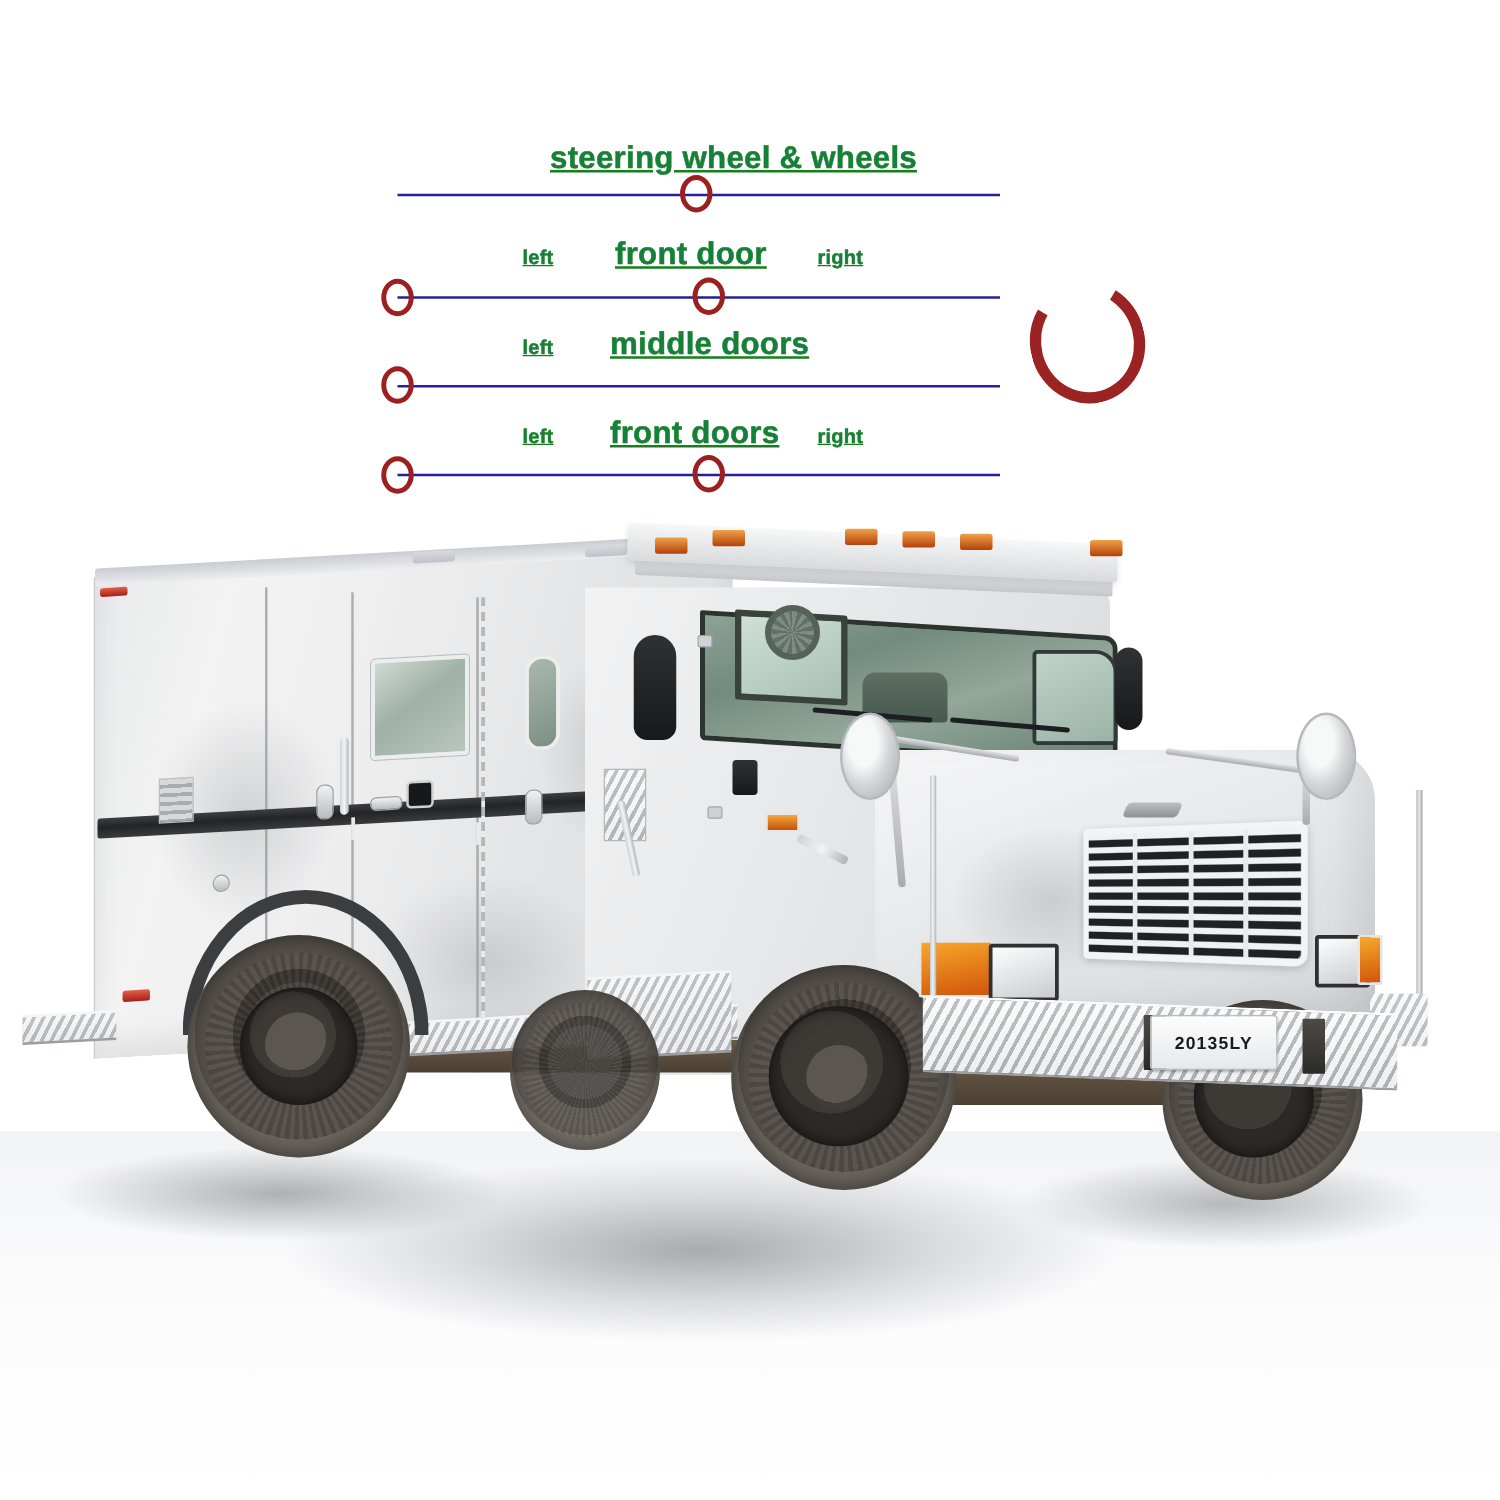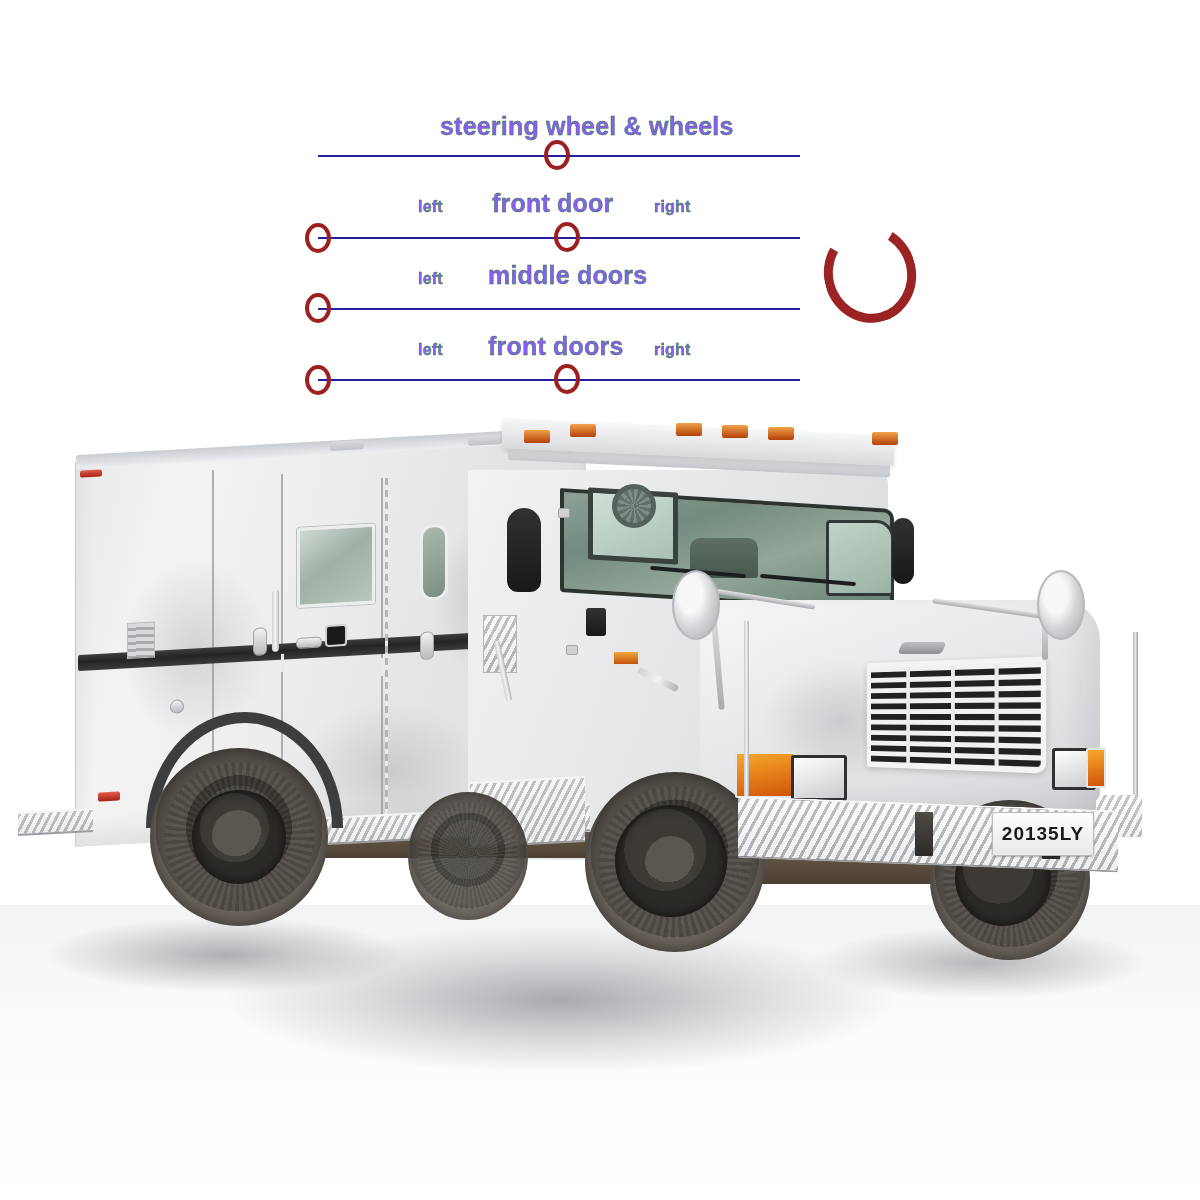--- a/index.html
+++ b/index.html
@@ -42,24 +42,25 @@
     width: 26px;
     height: 30px;
     border: 4px solid #9c2020;
     border-radius: 50%;
     background: transparent;
     box-sizing: border-box;
   }
 
   .anno-title {
     position: absolute;
-    color: #8b5cf6;
+    color: #15803d;
     font-weight: bold;
     white-space: nowrap;
     letter-spacing: .2px;
+    text-decoration: underline;
     -webkit-text-stroke: 0.4px #15801b;
   }
   .anno-title.big   { font-size: 25px; }
   .anno-title.small { font-size: 16px; }
 
   
   .open-ring {
     position: absolute;
     width: 92px;
     height: 98px;
@@ -595,21 +596,21 @@
     <div class="hub-cap" style="left:645px; top:836px; width:52px; height:52px;"></div>
 
     <div class="wheel" style="left:930px; top:800px; width:160px; height:160px;"></div>
     <div class="hub" style="left:955px; top:830px; width:96px; height:96px;"></div>
 
     <div class="fender-arch" style="left:578px; top:736px; width:190px; height:112px; border-color:#d9dadd; border-width:0;"></div>
 
     <div class="bumper" style="left:738px; top:796px; width:380px; height:58px; transform:skewY(2.2deg); transform-origin:left top;"></div>
     <div class="plate-bracket" style="left:915px; top:812px; width:18px; height:44px;"></div>
     <div class="plate-bracket" style="left:1042px; top:815px; width:18px; height:44px;"></div>
-    <div class="plate" style="left:992px; top:812px; width:100px; height:42px; font-size:19px; letter-spacing:1px;">20135LY</div>
+    <div class="plate" style="left:920px; top:812px; width:100px; height:42px; font-size:14px; letter-spacing:1px;">20135LY</div>
 
   </div>
 
   <div class="anno-layer">
 
     <div class="anno-row">
       <div class="anno-title big" style="left:440px; top:112px;">steering wheel &amp; wheels</div>
       <div class="anno-line" style="left:318px; top:155px; width:482px;"></div>
       <div class="anno-dot" style="left:544px; top:140px;"></div>
     </div>

